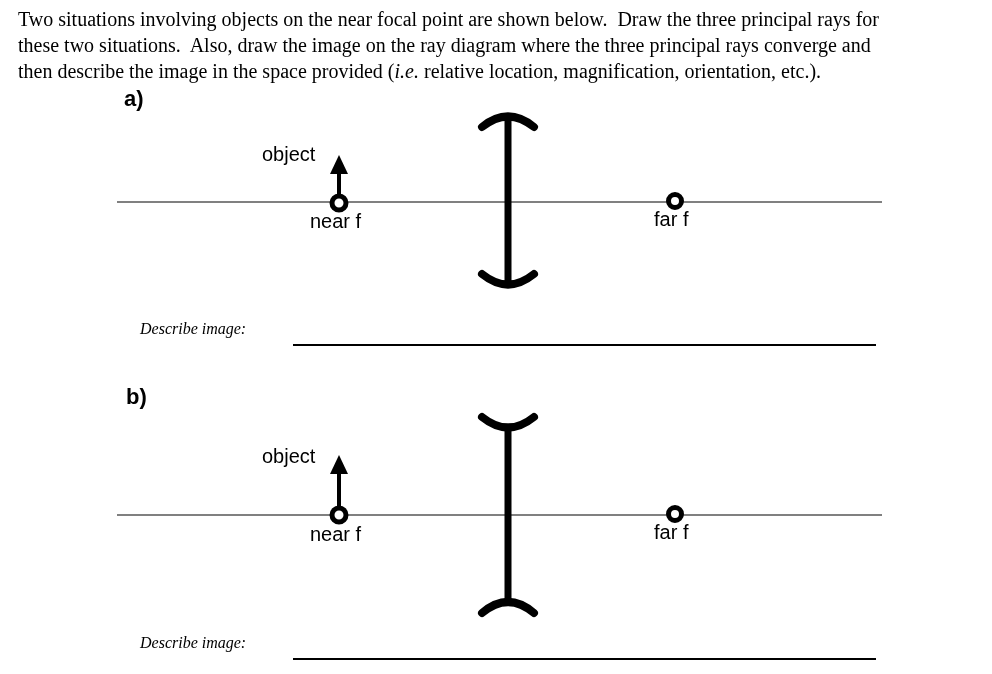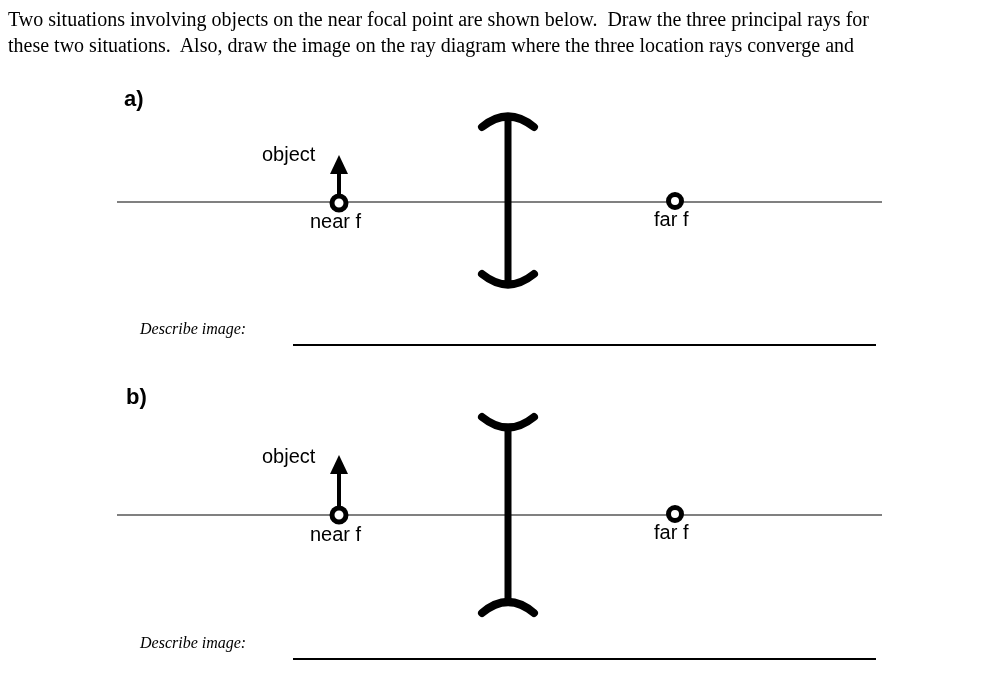--- a/index.html
+++ b/index.html
@@ -23,23 +23,24 @@
     font-size:16px;font-family:"Liberation Serif",serif;white-space:pre;font-style:italic;
   }
   .answer-line{
     height:0;border-bottom:2px solid #000;
   }
   svg.diagram{position:absolute;left:0;}
 </style>
 </head>
 <body>
 
-<div class="abs" style="left:8px;top:6px;">
+<div class="abs" style="left:18px;top:6px;">
   <div class="hline">Two situations involving objects on the near focal point are shown below.  Draw the three principal rays for</div>
-  <div class="hline">these two situations.  Also, draw the image on the ray diagram where the three location rays converge and</div>
+  <div class="hline">these two situations.  Also, draw the image on the ray diagram where the three principal rays converge and</div>
+  <div class="hline"><span>then describe the image in the space provided (</span><i>i.e.</i><span> relative location, magnification, orientation, etc.).</span></div>
 </div>
 
 <div class="abs section-label" style="left:124px;top:86px;">a)</div>
 
 <svg class="diagram" style="top:100px;" width="992" height="205" viewBox="0 0 992 205">
   <line x1="117" y1="102" x2="882" y2="102" stroke="#808080" stroke-width="2"></line>
   <g>
     <line x1="508" y1="14" x2="508" y2="187" stroke="#000" stroke-width="7"></line>
     <path d="M 482 27 Q 508 6 534 27" fill="none" stroke="#000" stroke-width="8" stroke-linecap="round"></path>
     <path d="M 482 174 Q 508 195 534 174" fill="none" stroke="#000" stroke-width="8" stroke-linecap="round"></path>

